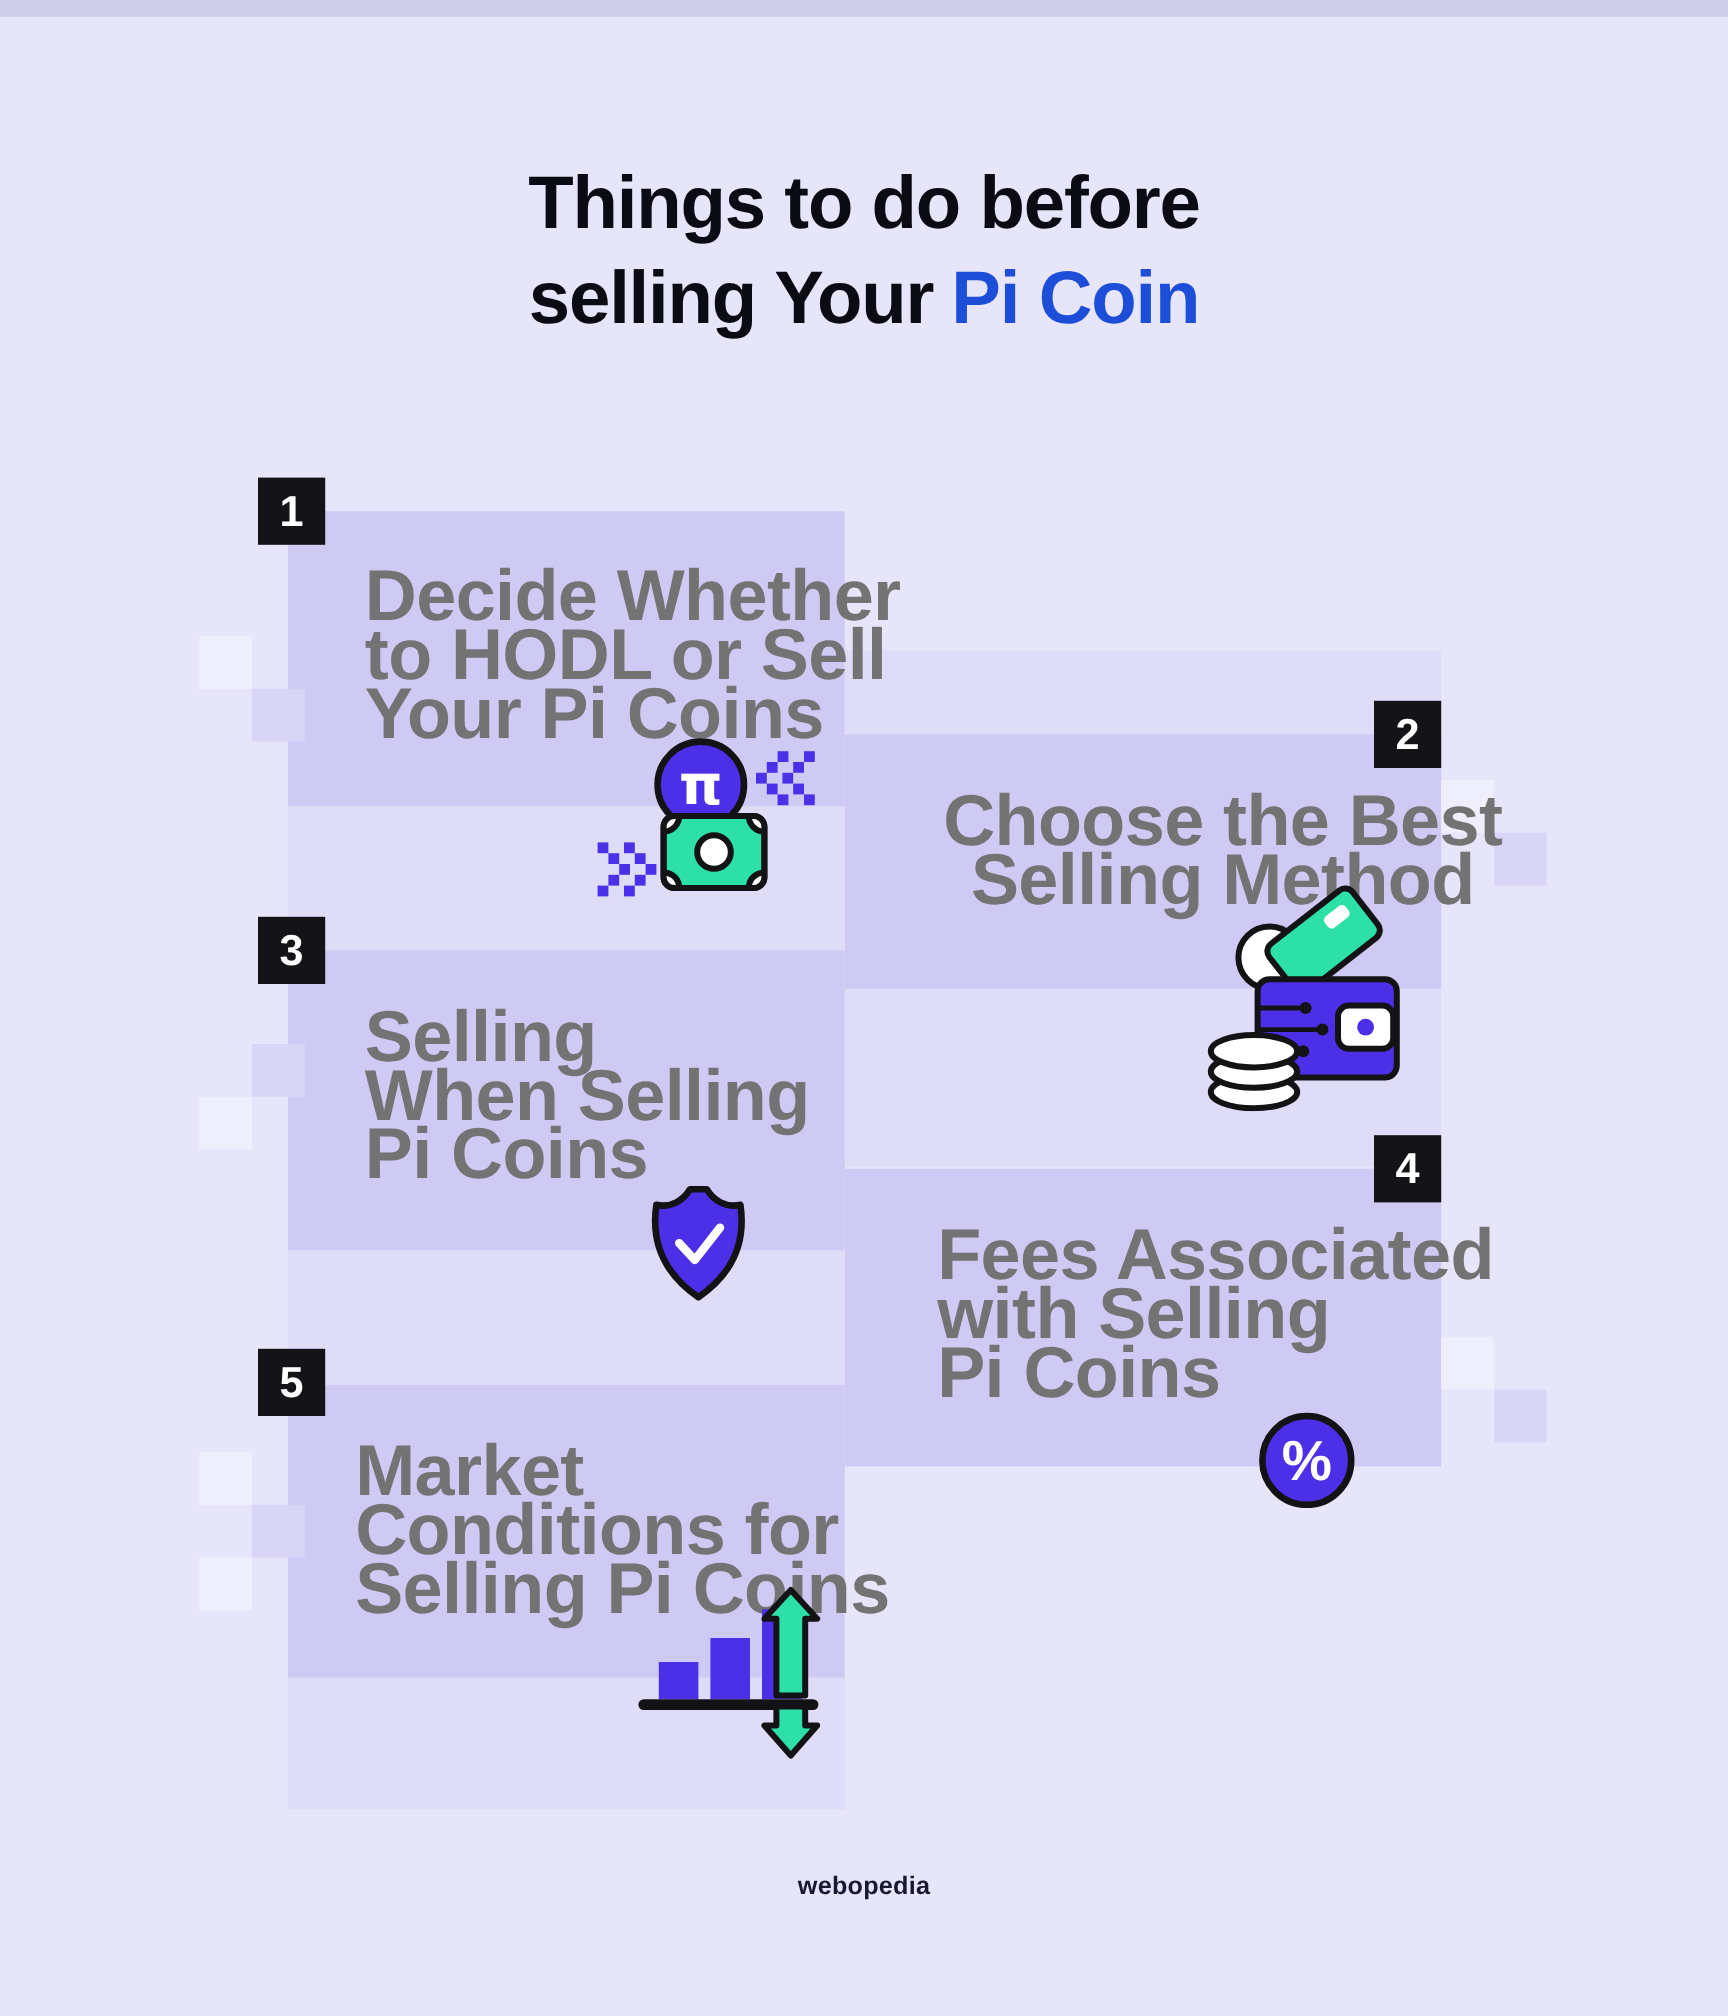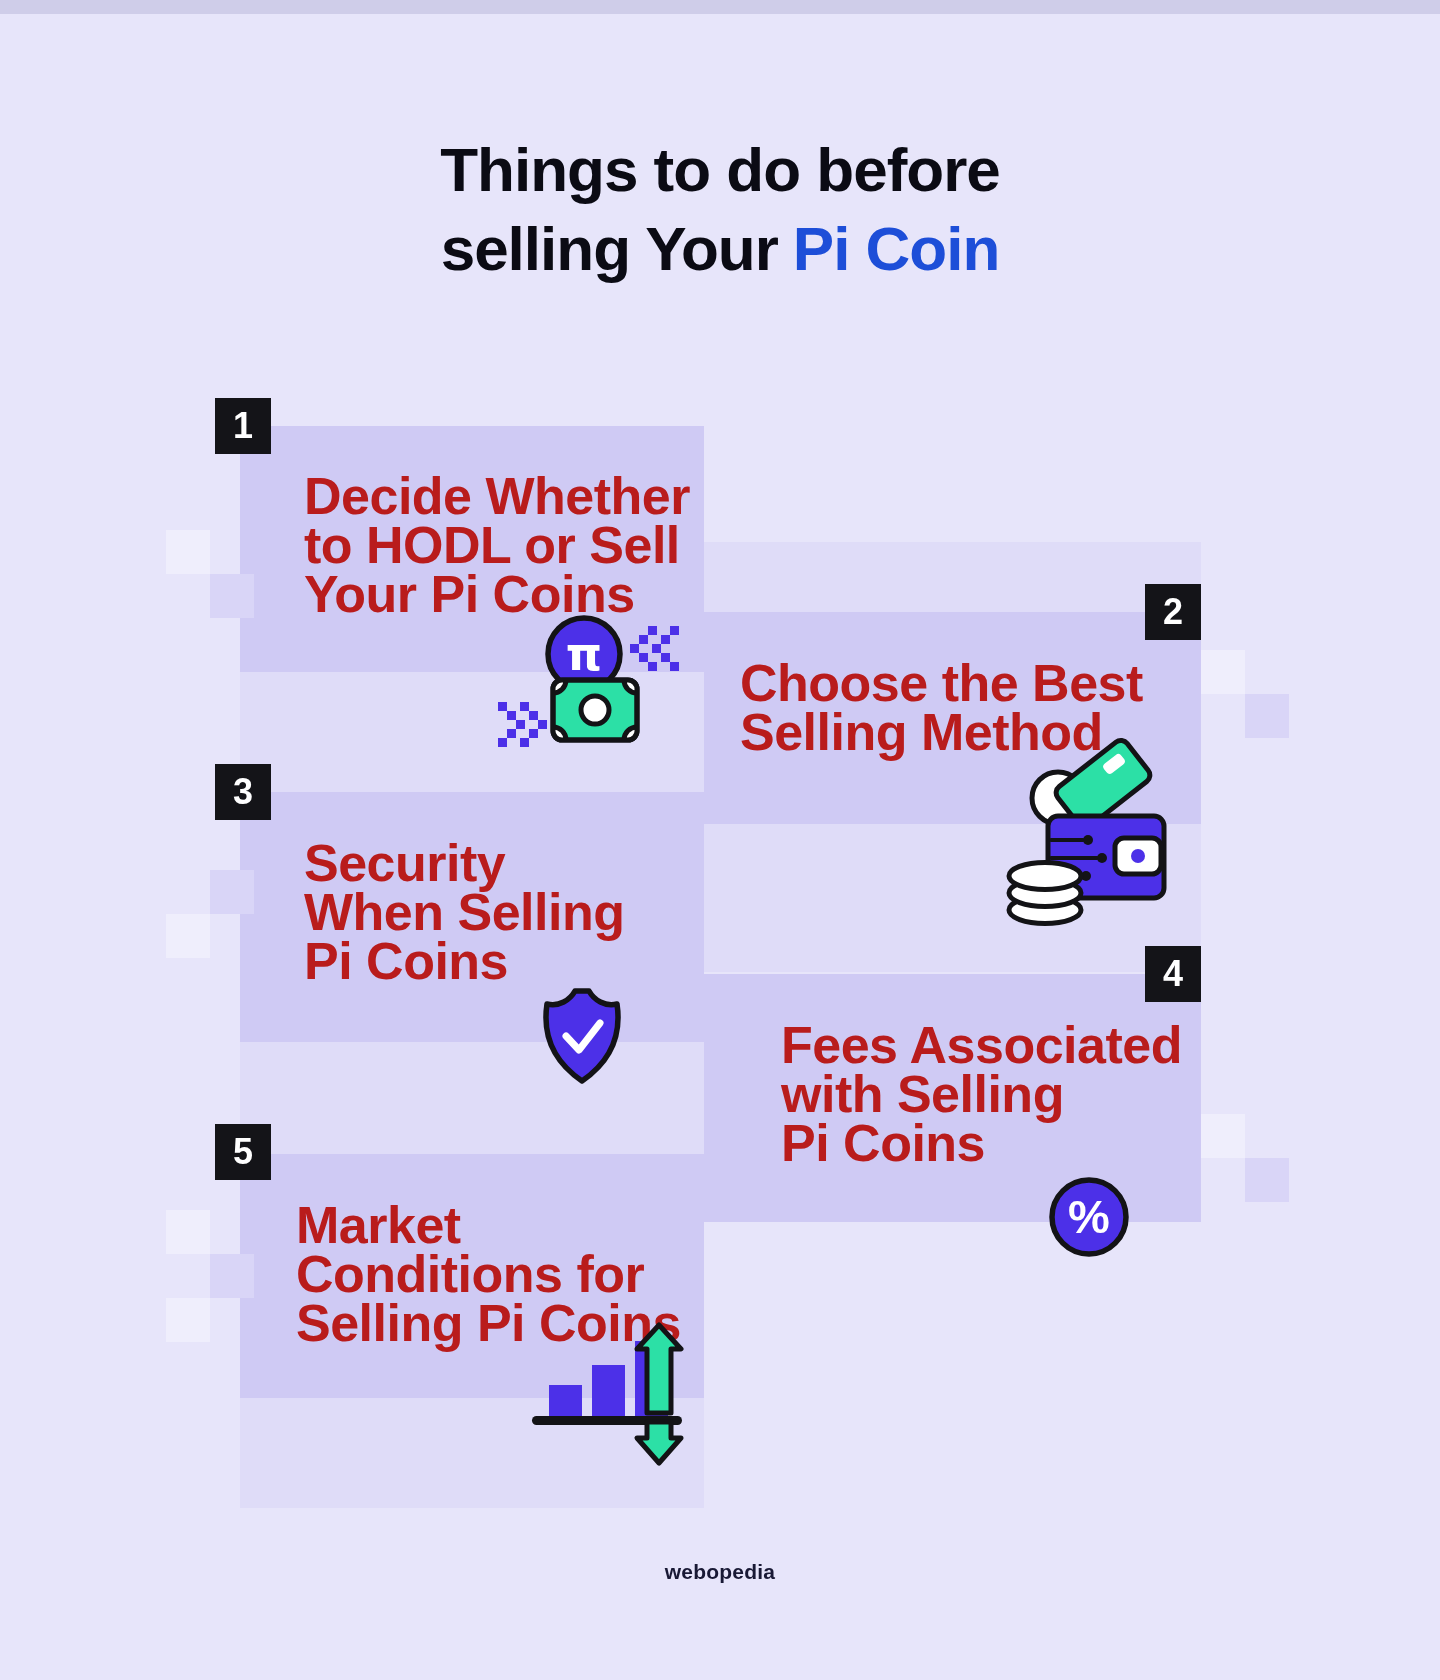--- a/index.html
+++ b/index.html
@@ -18,22 +18,22 @@
     color:#ffffff;display:flex;align-items:center;justify-content:center;
     font-size:36px;font-weight:bold;
   }
   .title{
     position:absolute;left:0;right:0;top:116px;text-align:center;
     font-size:62px;line-height:79px;font-weight:bold;color:#0b0b14;
     letter-spacing:-1px;
   }
   .title .hl{color:#1d4ed8;margin-left:15px;}
   .step-text{
-    position:absolute;color:#b91c1c;font-weight:bold;
-    font-size:52px;line-height:49px;letter-spacing:-0.5px;
+    position:absolute;color:#737373;font-weight:bold;
+    font-size:60px;line-height:49px;letter-spacing:-0.5px;
   }
   .step-text span{display:block;}
   .icon{position:absolute;}
   .brand{
     position:absolute;left:0;right:0;top:1546px;text-align:center;
     font-size:21px;font-weight:bold;color:#191935;letter-spacing:0.2px;
   }
 </style>
 </head>
 <body>
@@ -88,26 +88,26 @@
     </div>
   <div class="badge" style="left:215px;top:1110px;">
       <span>5</span>
     </div>
 
   <div class="step-text" style="left:304px;top:458px;">
     <span>Decide Whether</span>
     <span>to HODL or Sell</span>
     <span>Your Pi Coins</span>
   </div>
-  <div class="step-text" style="left:740px;top:645px;">
+  <div class="step-text" style="left:786px;top:645px;text-align:center;">
     <span>Choose the Best</span>
     <span>Selling Method</span>
   </div>
   <div class="step-text" style="left:304px;top:825px;">
-    <span>Security</span>
+    <span>Selling</span>
     <span>When Selling</span>
     <span>Pi Coins</span>
   </div>
   <div class="step-text" style="left:781px;top:1007px;">
     <span>Fees Associated</span>
     <span>with Selling</span>
     <span>Pi Coins</span>
   </div>
   <div class="step-text" style="left:296px;top:1187px;">
     <span>Market</span>

